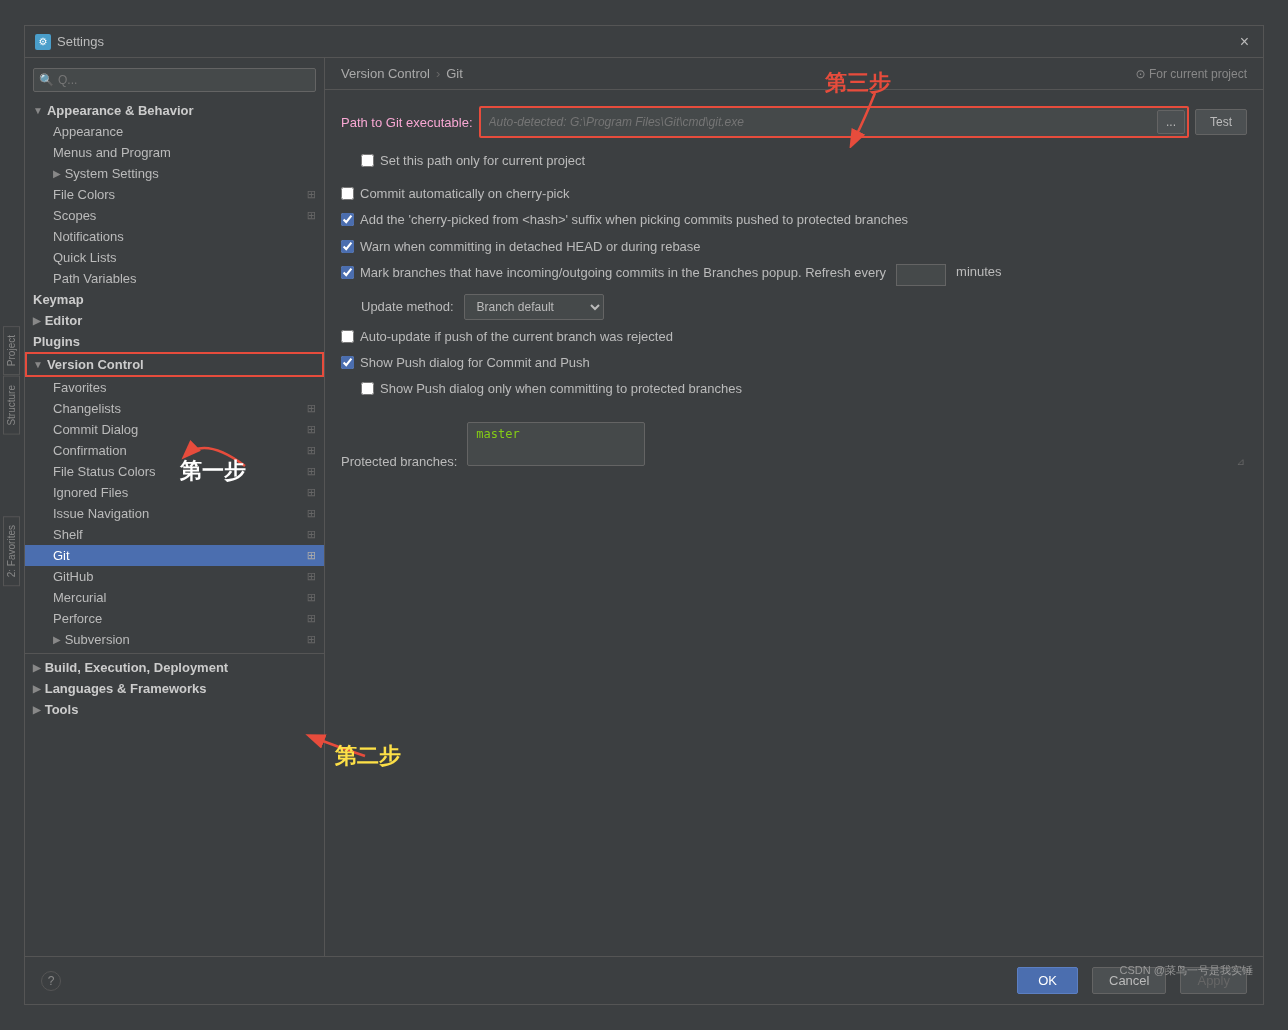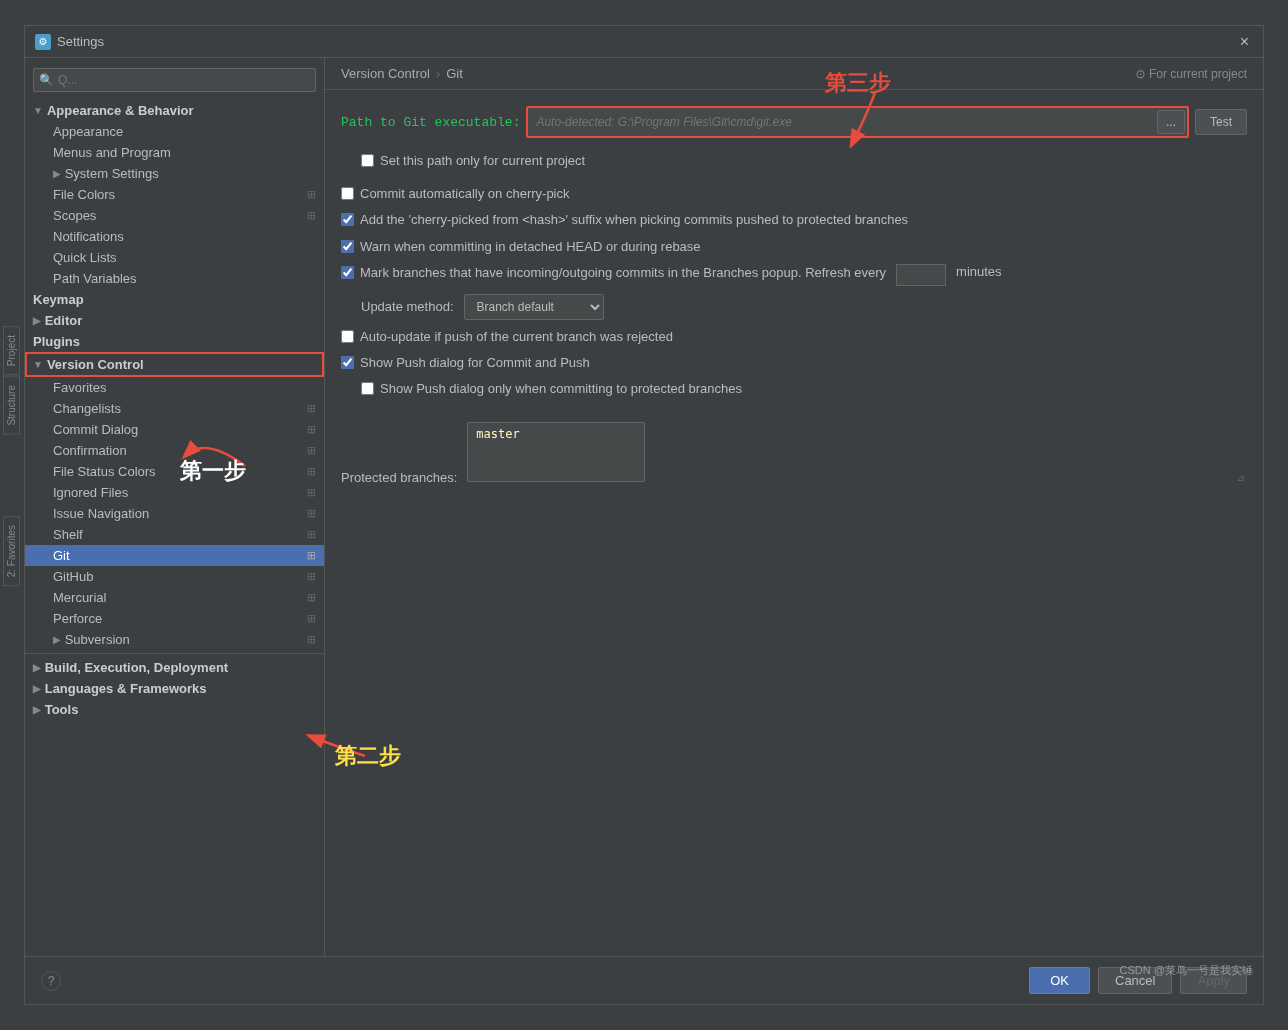--- a/index.html
+++ b/index.html
@@ -154,23 +154,22 @@
       color: #bbb;
     }
 
     .git-path-container {
       display: flex;
       align-items: center;
       gap: 6px;
       margin-bottom: 14px;
     }
     .git-path-label {
-      color: #22c55e;
+      color: #f9a8d4;
       white-space: nowrap;
-      font-family: Liberation Mono, monospace;
     }
     .git-path-input-wrapper {
       flex: 1;
       border: 2px solid #e74c3c;
       border-radius: 2px;
       display: flex;
       align-items: center;
       background: #45494a;
     }
     .git-path-input {
@@ -265,25 +264,25 @@
     }
     .protected-label {
       color: #bbb;
       white-space: nowrap;
       padding-top: 4px;
     }
     .protected-input {
       flex: 1;
       background: #45494a;
       border: 1px solid #646464;
-      color: #fef9c3;
+      color: #84cc16;
       padding: 4px 8px;
       font-size: 12px;
       outline: none;
-      height: 60px;
+      height: 44px;
       resize: none;
       border-radius: 2px;
       position: relative;
     }
     .protected-input-wrapper {
       flex: 1;
       position: relative;
     }
     .protected-corner {
       position: absolute;
@@ -309,21 +308,21 @@
       border: 1px solid #555;
       color: #888;
       display: flex;
       align-items: center;
       justify-content: center;
       font-size: 12px;
       cursor: pointer;
     }
     .bottom-buttons {
       display: flex;
-      gap: 8px;
+      gap: 14px;
       justify-content: center;
     }
     .btn-ok {
       background: #4b6eaf;
       border: 1px solid #5c7fc2;
       color: #fff;
       padding: 5px 20px;
       cursor: pointer;
       font-size: 13px;
       border-radius: 2px;

